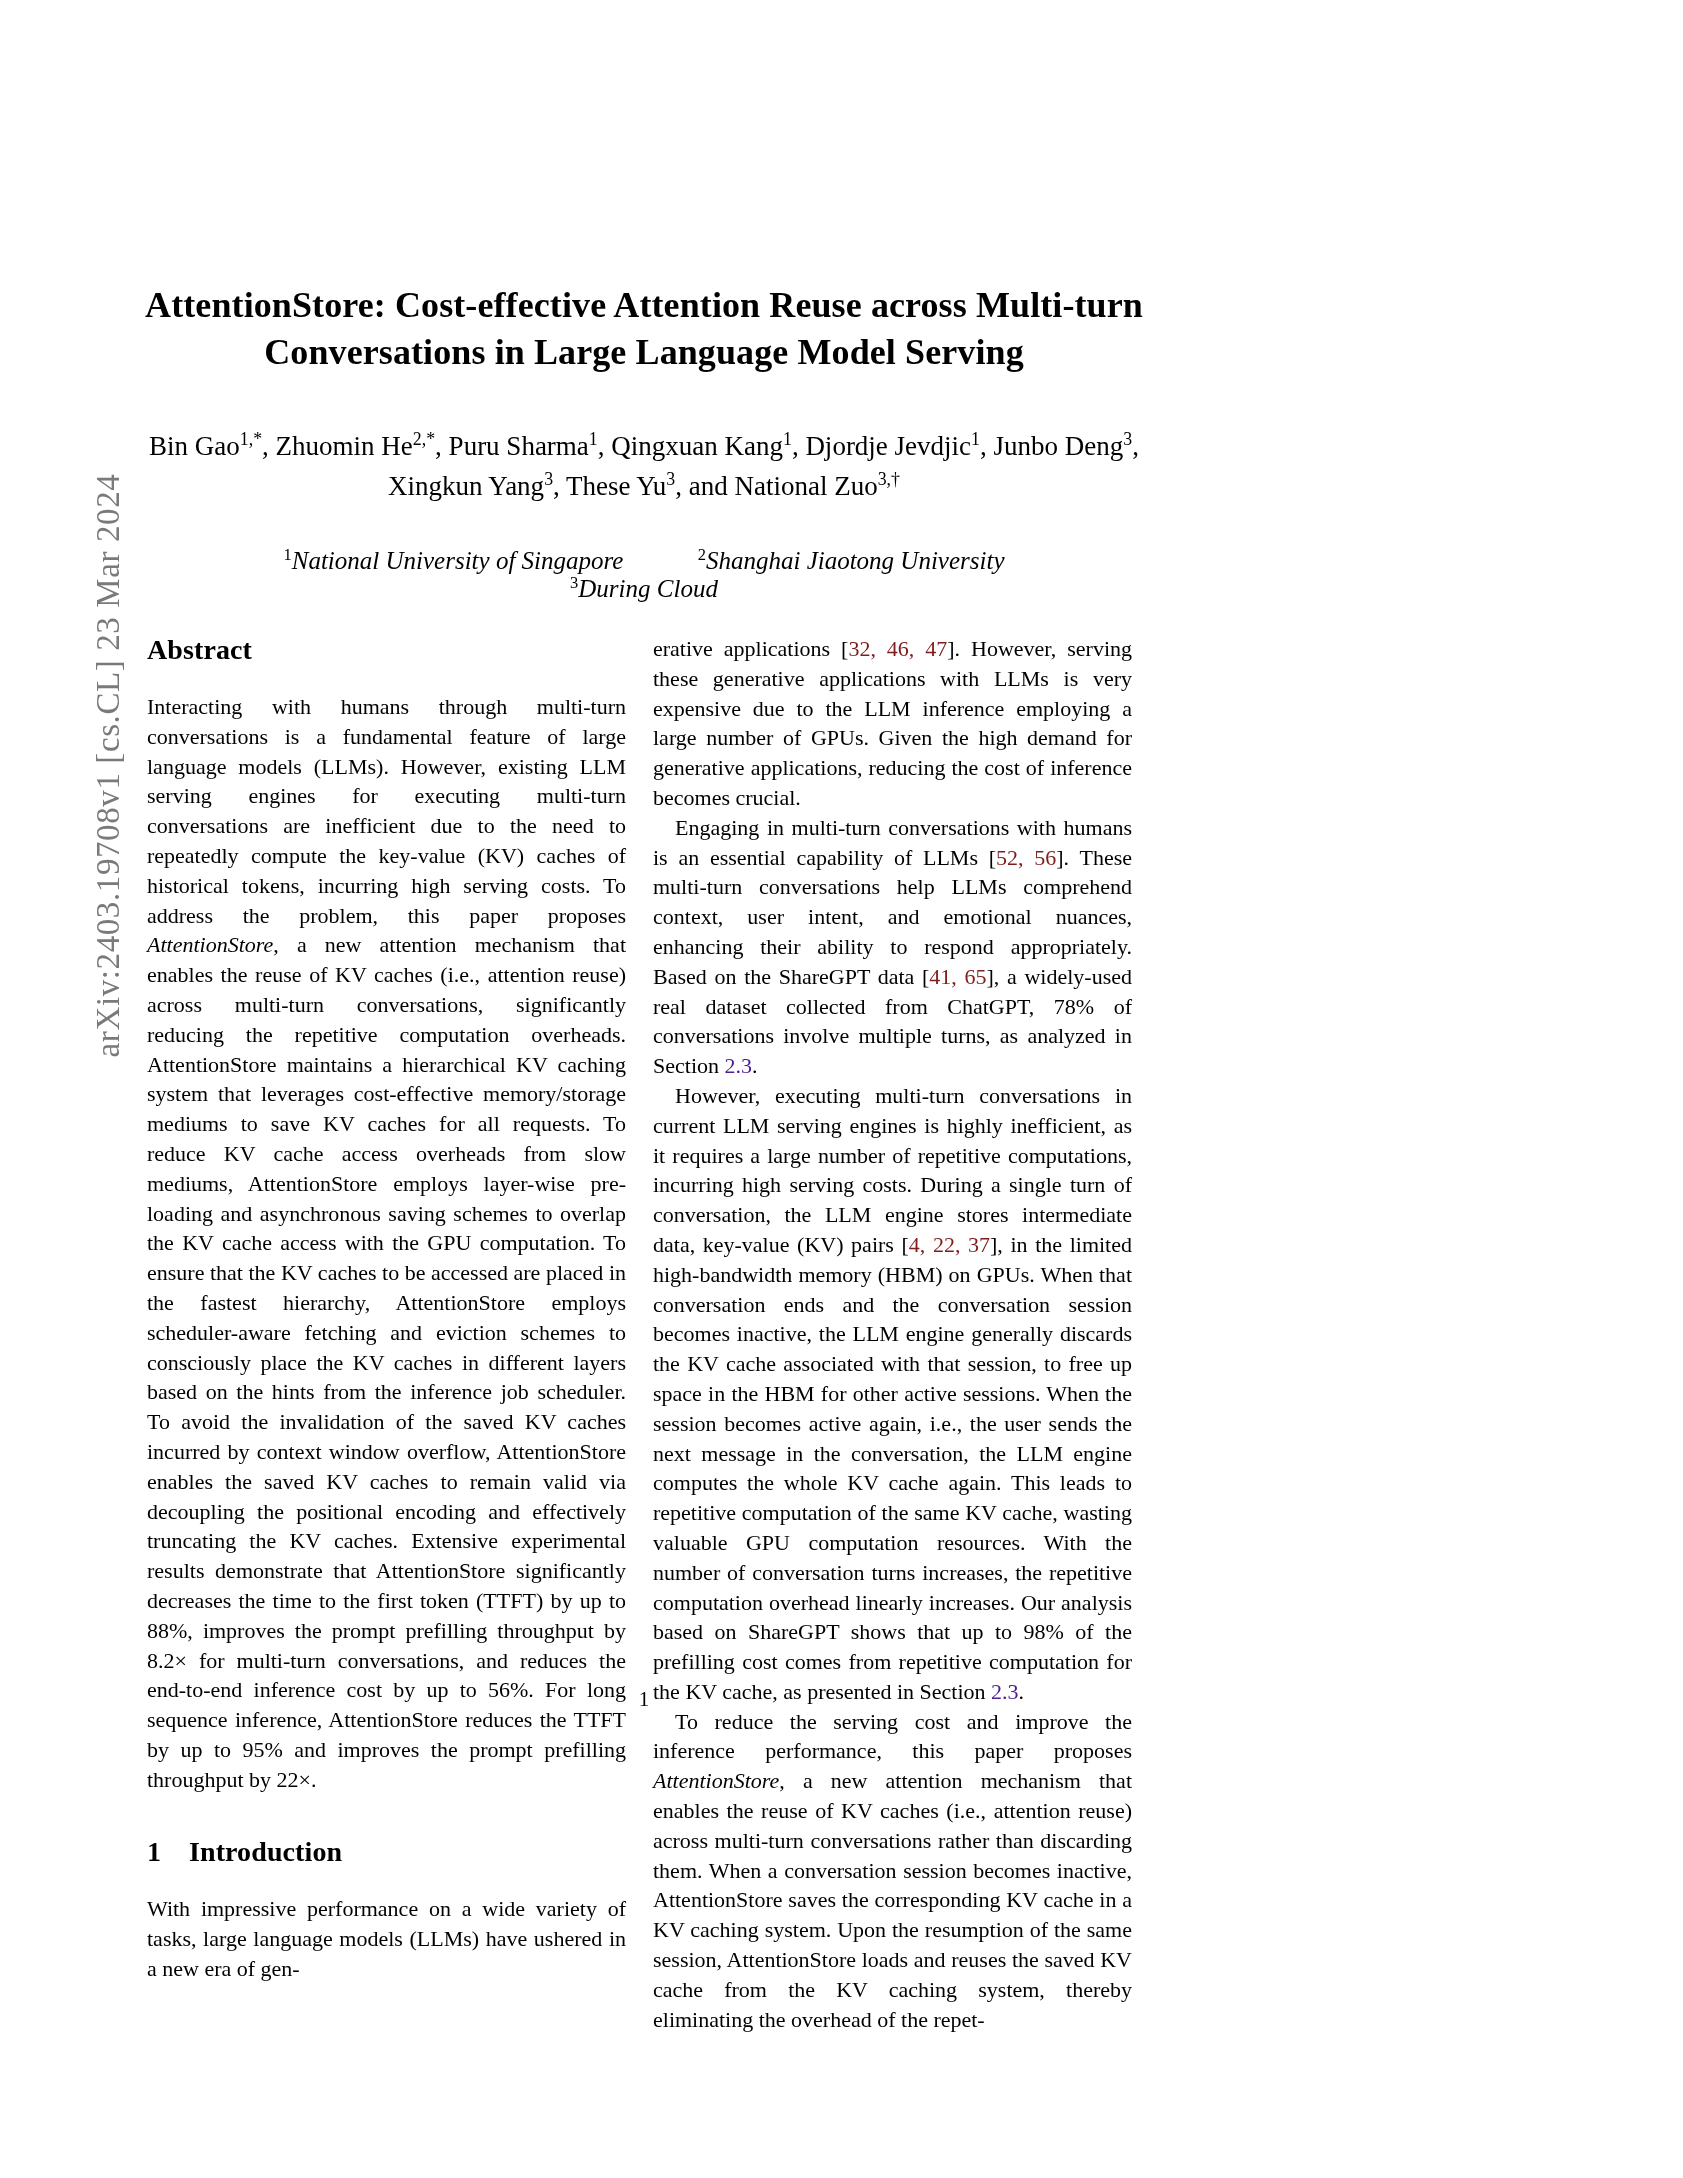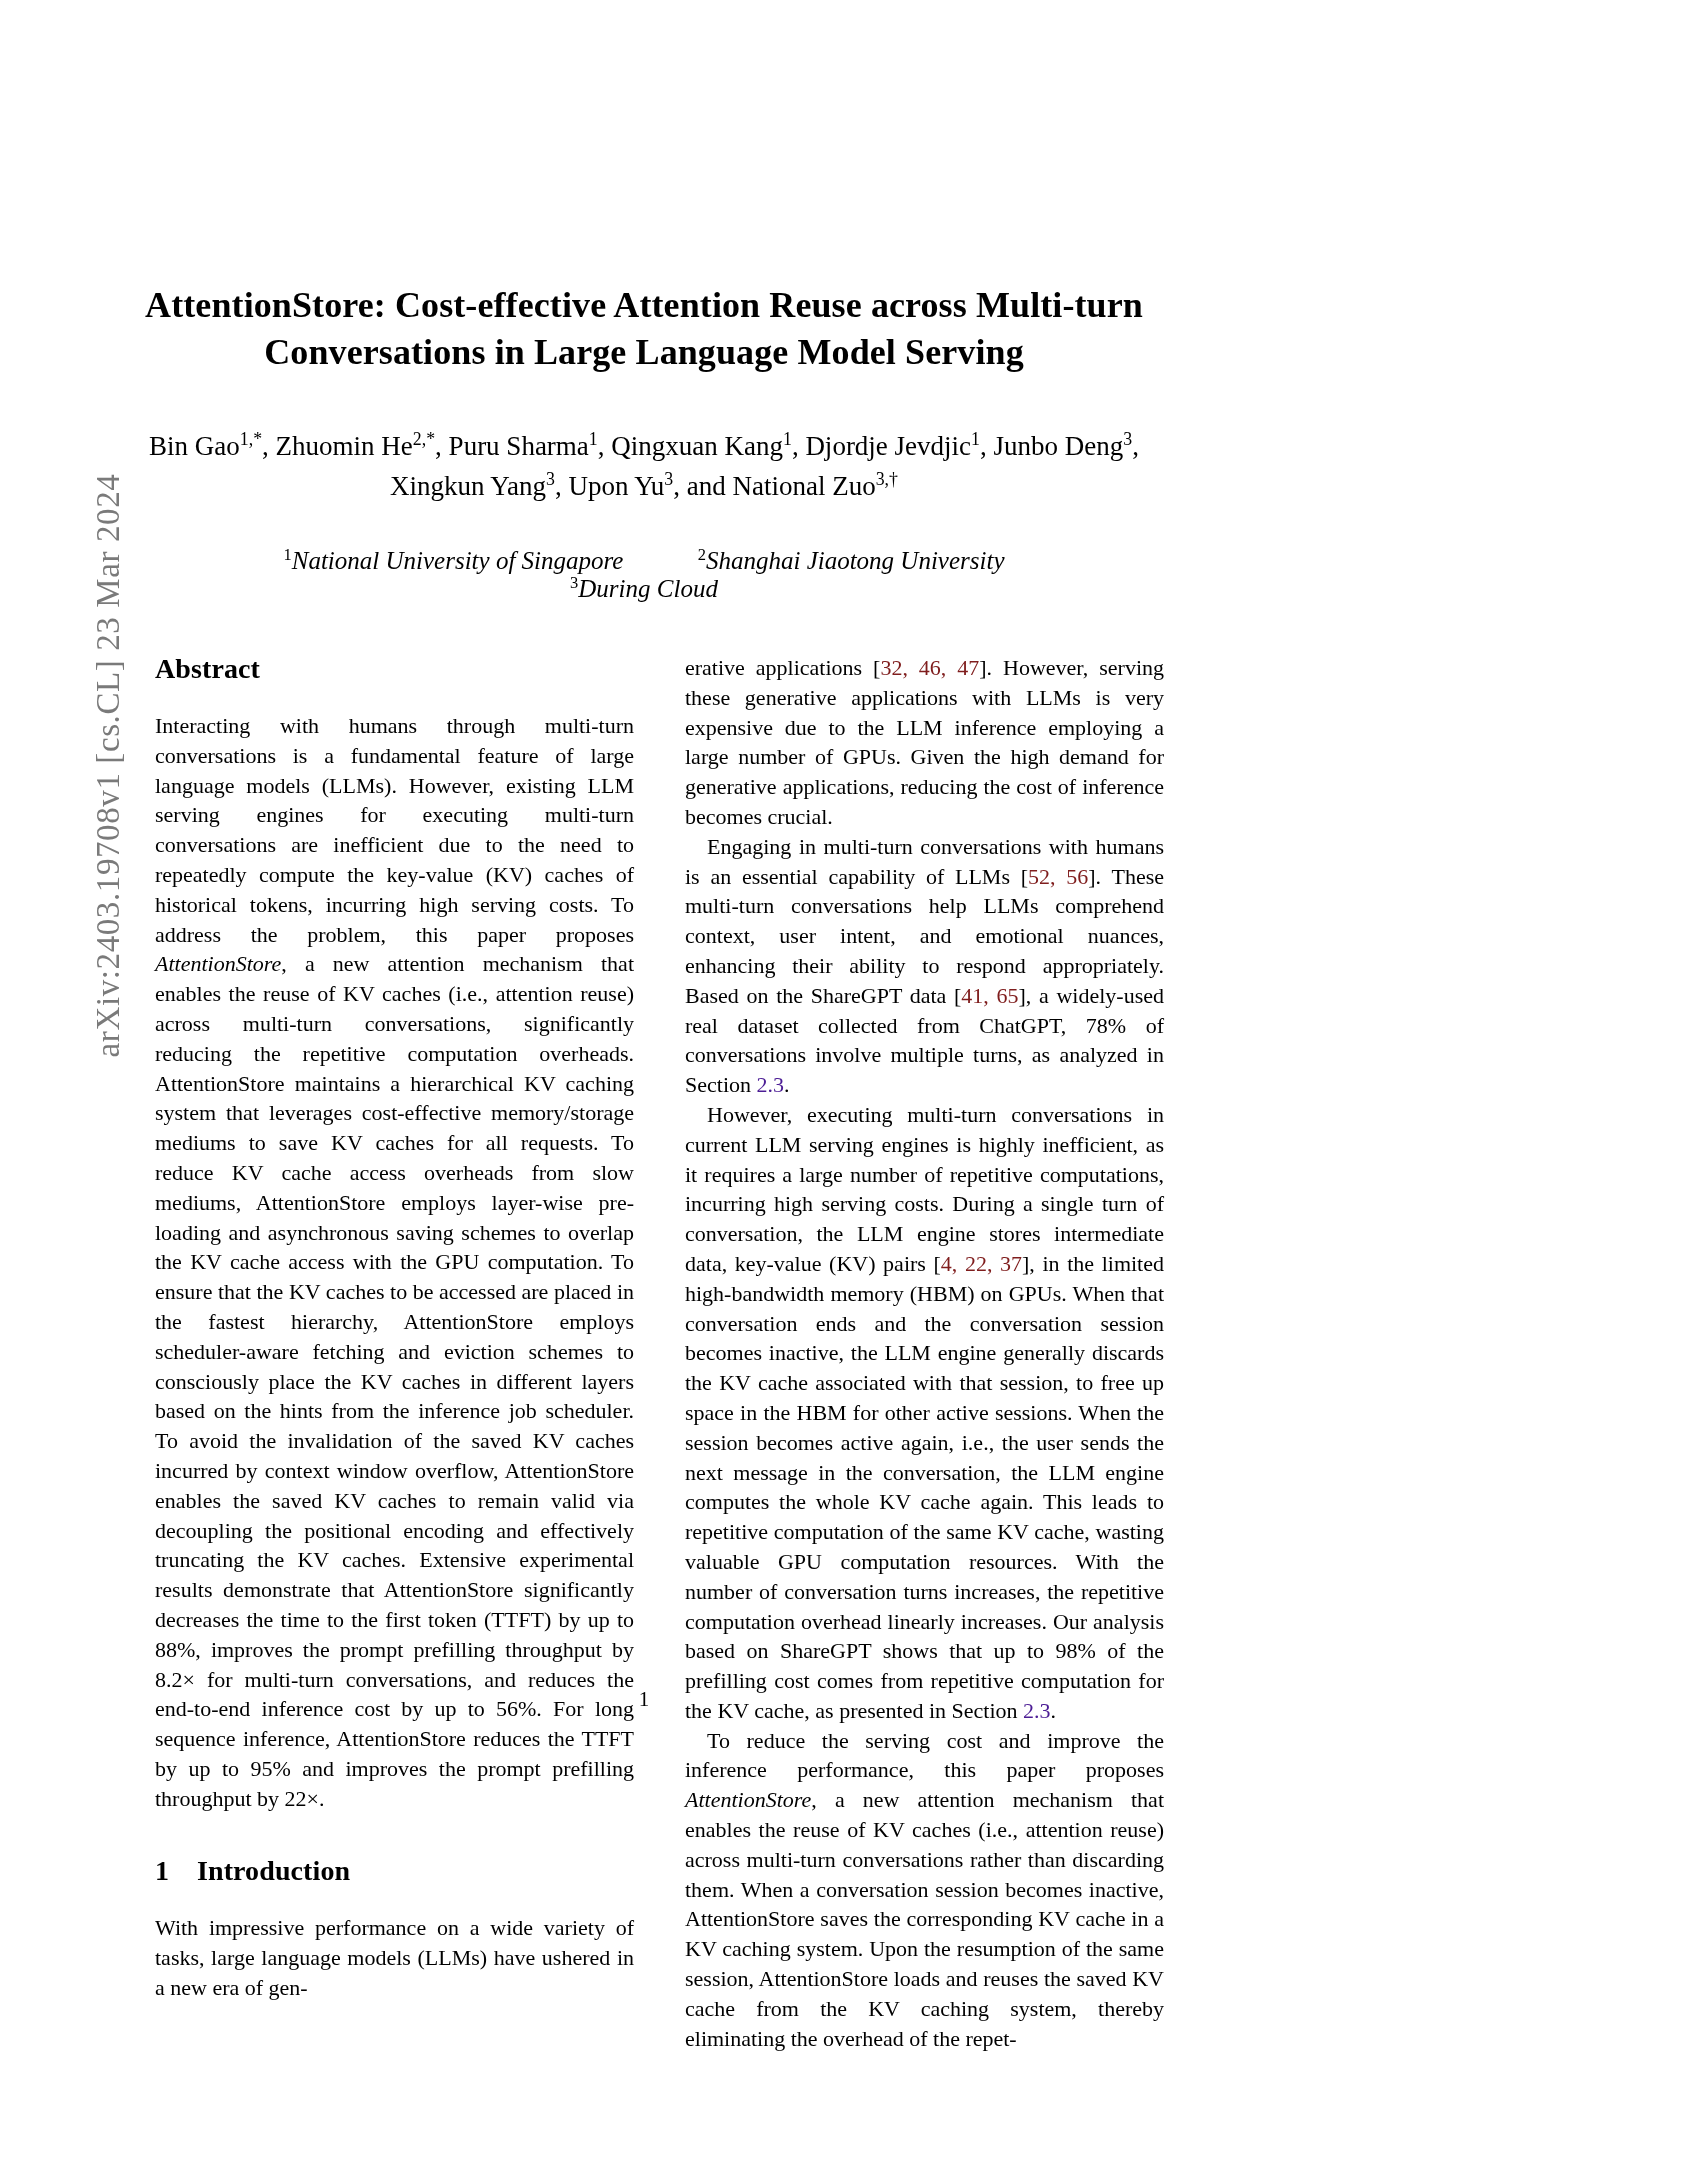--- a/index.html
+++ b/index.html
@@ -81,25 +81,24 @@
     font-style: normal;
     font-size: 0.66em;
     vertical-align: super;
     line-height: 0;
   }
 
   
   #columns {
     position: absolute;
     top: 634px;
-    left: 16px;
+    left: 8px;
     width: 1010px;
     display: flex;
-    gap: 51px;
-    margin-top: 19px;
+    gap: 27px;
   }
   .col {
     width: 479px;
   }
 
   h2.section-head {
     font-size: 28px;
     font-weight: bold;
     margin: 0 0 26px 0;
     letter-spacing: 0.1px;
@@ -157,21 +156,21 @@
       <span class="author-line">
         <span>Bin Gao</span><sup class="mark">1,*</sup>,
         <span>Zhuomin He</span><sup class="mark">2,*</sup>,
         <span>Puru Sharma</span><sup class="mark">1</sup>,
         <span>Qingxuan Kang</span><sup class="mark">1</sup>,
         <span>Djordje Jevdjic</span><sup class="mark">1</sup>,
         <span>Junbo Deng</span><sup class="mark">3</sup>,
       </span>
       <span class="author-line">
         <span>Xingkun Yang</span><sup class="mark">3</sup>,
-        <span>Upon Yu</span><sup class="mark">3</sup>, and
+        <span>These Yu</span><sup class="mark">3</sup>, and
         <span>National Zuo</span><sup class="mark">3,†</sup>
       </span>
     </div>
 
     <div id="affiliations">
       <span class="aff"><sup>1</sup><span>National University of Singapore</span></span>
       <span class="aff"><sup>2</sup><span>Shanghai Jiaotong University</span></span>
       <span class="aff"><sup>3</sup><span>During Cloud</span></span>
     </div>
   </div>

